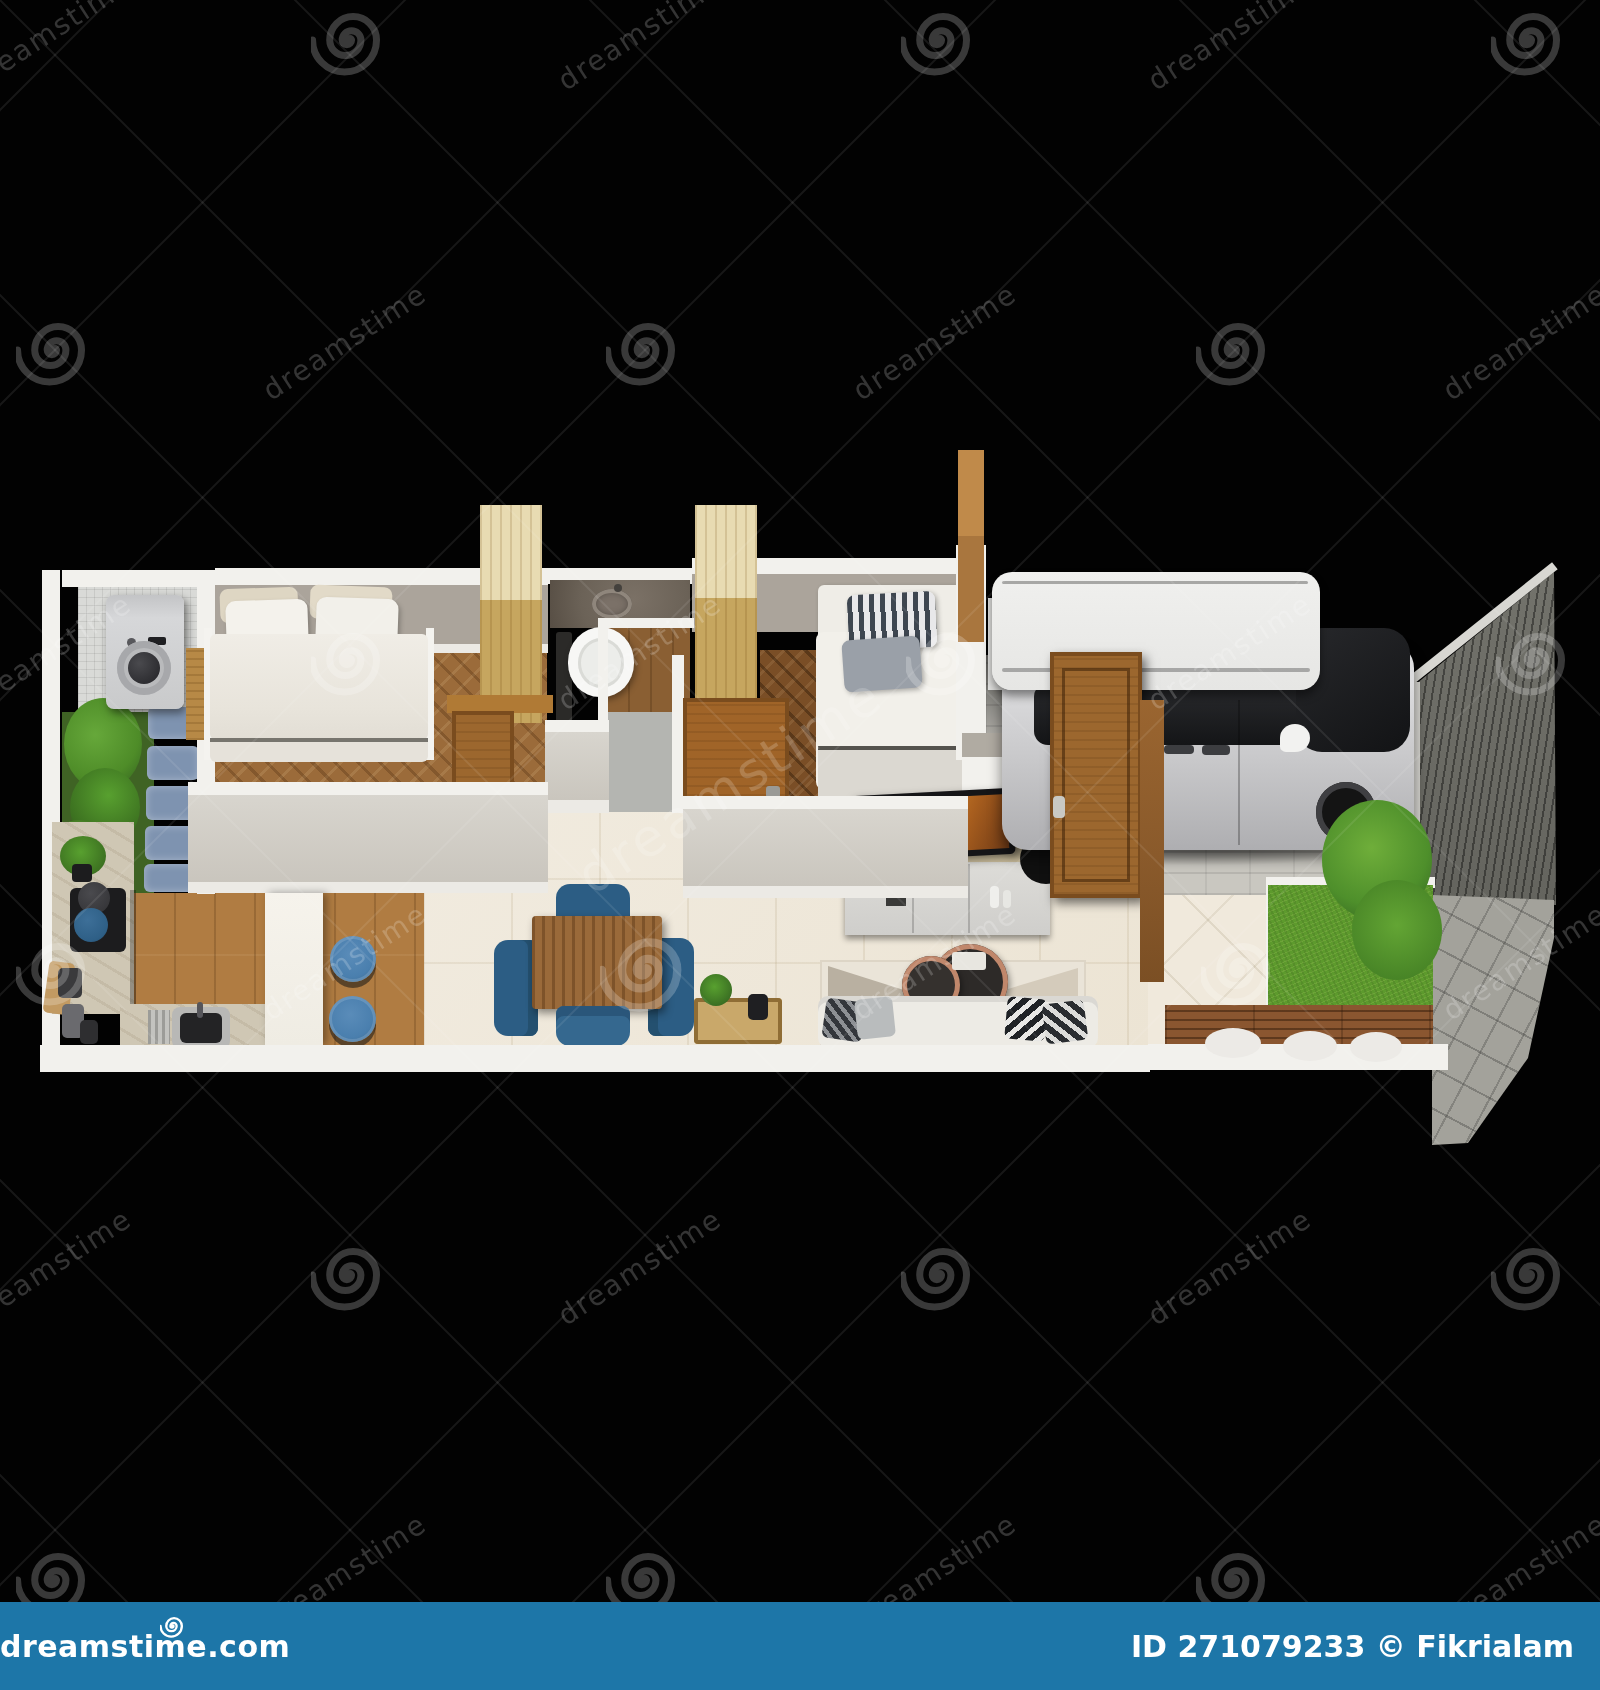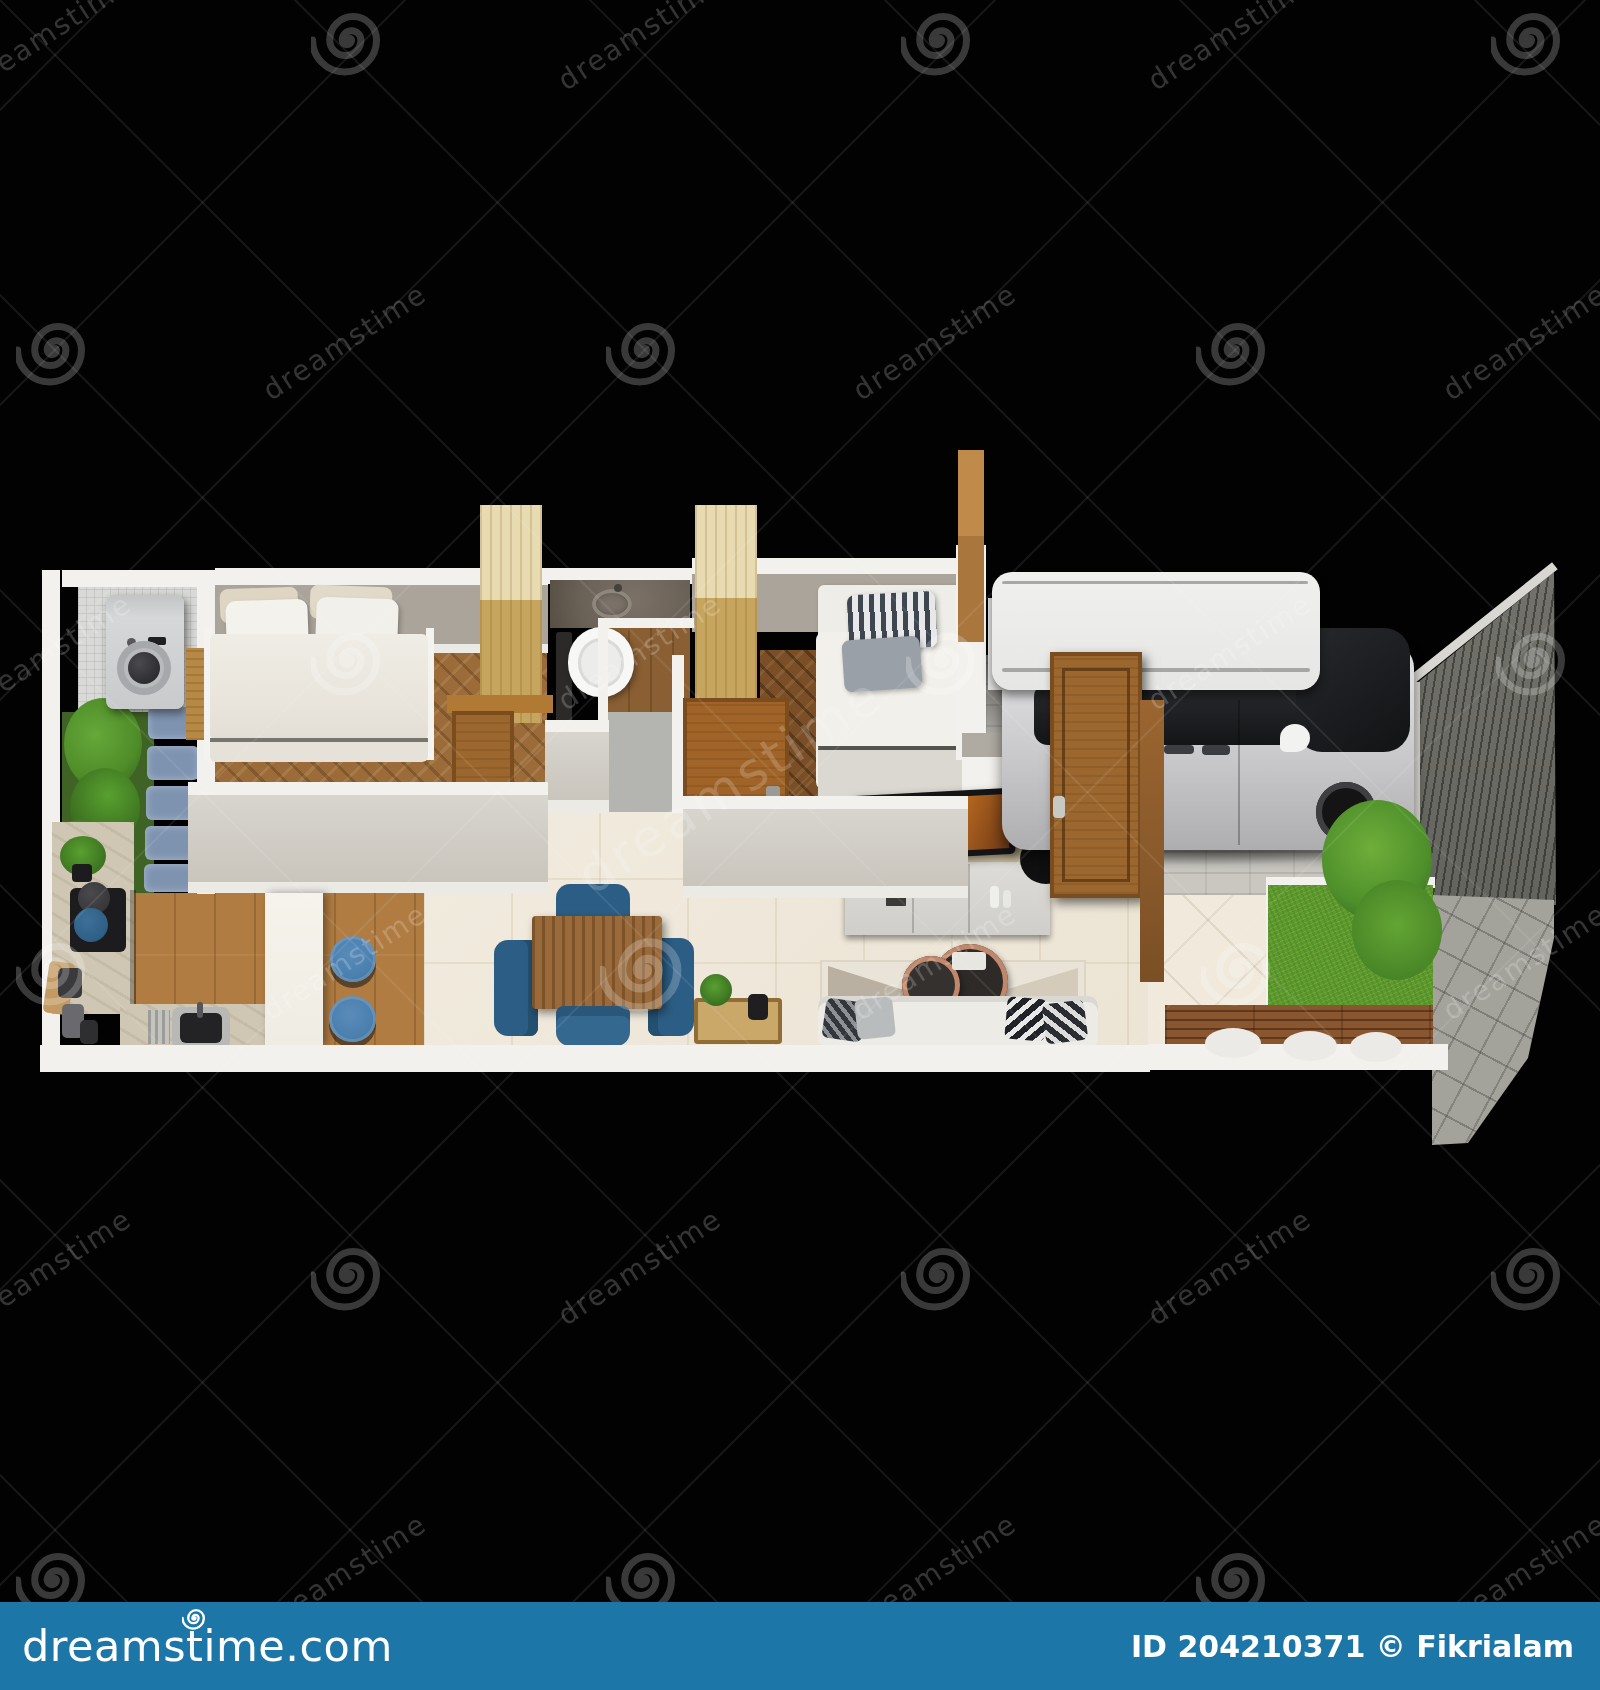--- a/index.html
+++ b/index.html
@@ -63,21 +63,21 @@
   .woodDoor{background:
     repeating-linear-gradient(0deg,rgba(70,40,10,.14) 0 2px,transparent 2px 9px),#9c672e;
     border:4px solid #7a4c1e;box-sizing:border-box;}
   .woodGrainV{background:
     repeating-linear-gradient(90deg,rgba(120,80,20,.18) 0 2px,transparent 2px 10px),#e8dbb2;}
   
   #wm{position:absolute;left:0;top:0;pointer-events:none;}
   
   #footer{position:absolute;left:0;top:1602px;width:1600px;height:88px;background:#1d76a8;
           display:flex;align-items:center;justify-content:space-between;color:#fff;}
-  #footer .logo{font-size:43px;font-weight:normal;letter-spacing:.5px;margin-left:22px;position:relative;}
+  #footer .logo{font-size:30px;font-weight:bold;letter-spacing:.5px;position:relative;}
   #footer .credit{font-size:30px;font-weight:bold;margin-right:26px;}
   .logoSpiral{position:absolute;left:160px;top:-16px;}
 </style>
 </head>
 <body>
 
 <div id="canvas">
 
   <div id="plan">
 
@@ -334,16 +334,16 @@
     <text x="740" y="800" text-anchor="middle" font-size="52" letter-spacing="4" fill="rgba(255,255,255,0.18)" transform="rotate(-33 740 800)">dreamstime</text>
   </svg>
 
   <div id="footer">
     <div class="logo">
       <span>dreamstime.com</span>
       <svg class="logoSpiral" width="26" height="26" viewBox="0 0 100 100" style="color:#ffffff;">
         <use href="#wm-spiral"></use>
       </svg>
     </div>
-    <div class="credit">ID 204210371 © Fikrialam</div>
+    <div class="credit">ID 271079233 © Fikrialam</div>
   </div>
 
 </div>
 
 </body></html>

